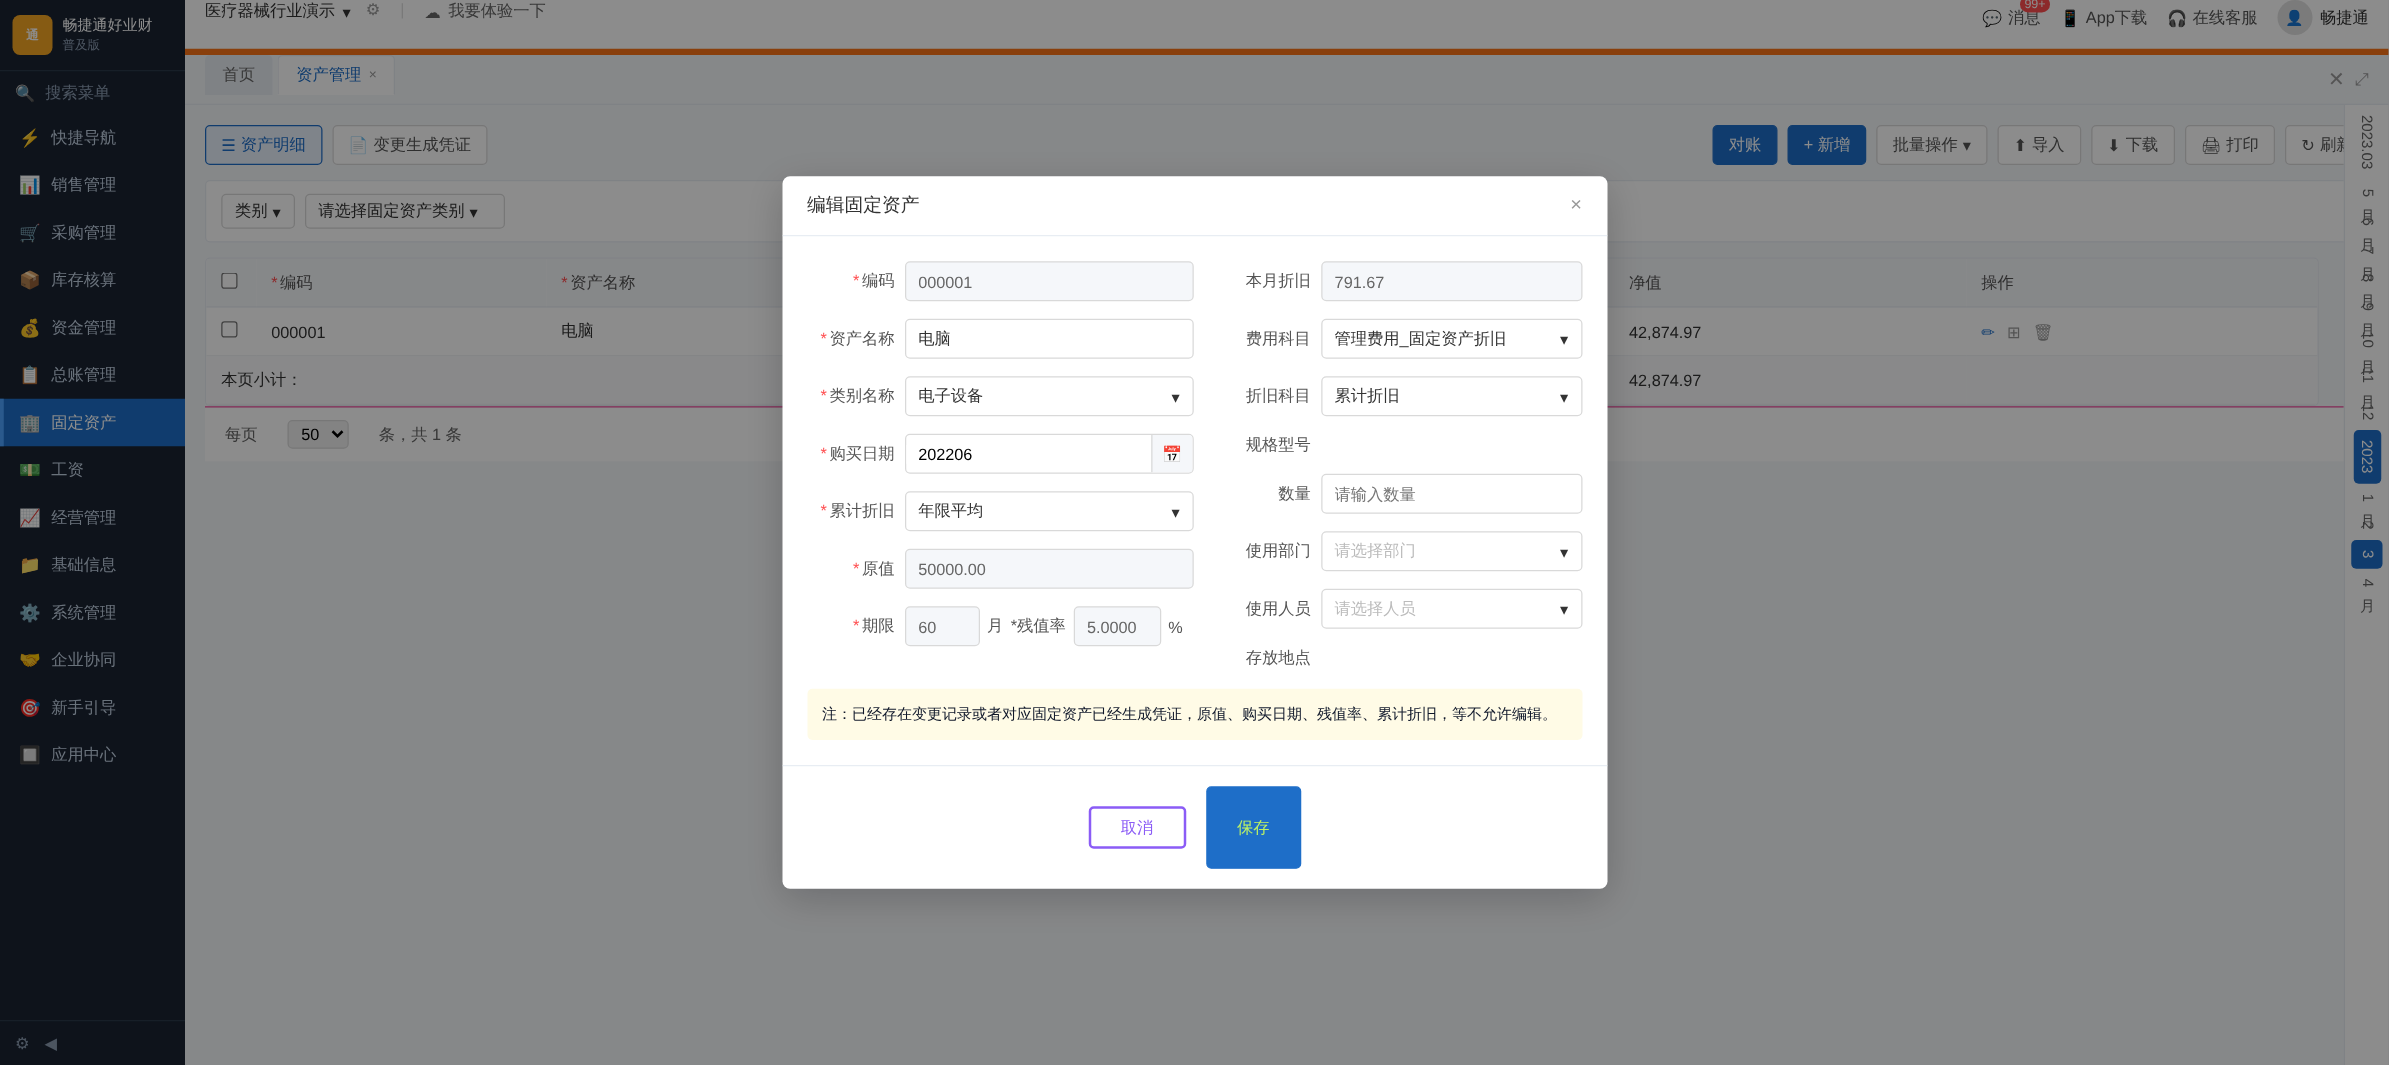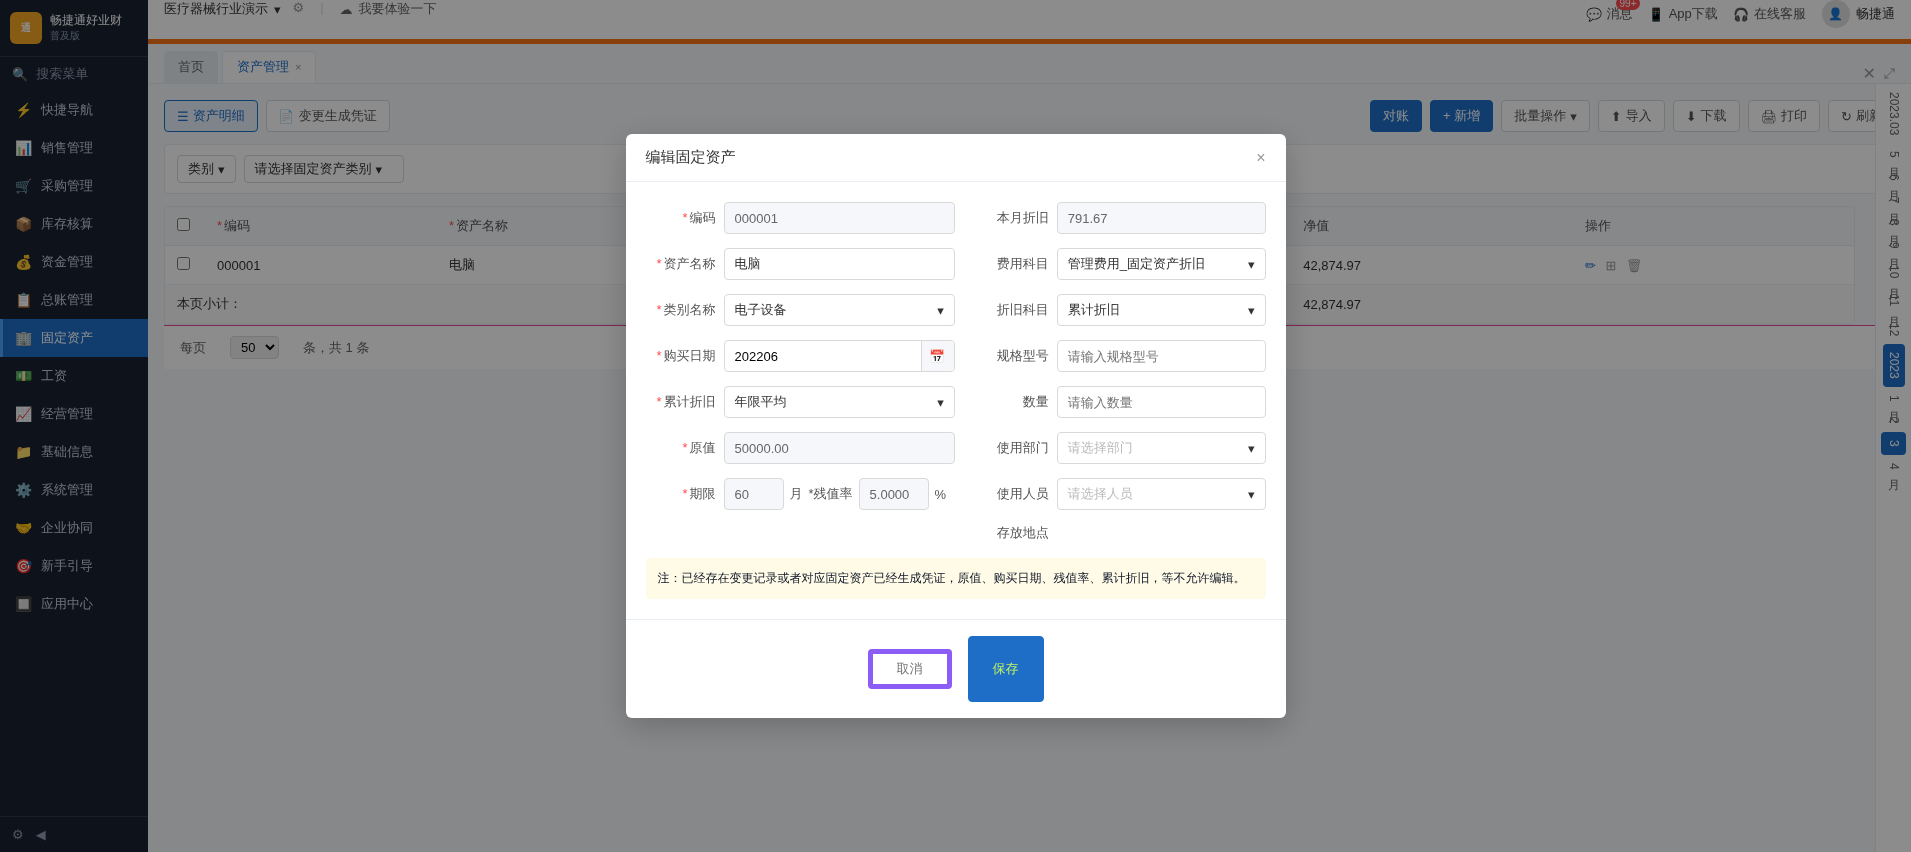--- a/index.html
+++ b/index.html
@@ -114,21 +114,20 @@
       border-radius: 50%;
       display: flex; align-items: center; justify-content: center;
       font-size: 12px; color: #666;
     }
 
     
     .tabbar {
       background: #f5f7fa;
       height: 40px;
       display: flex;
-      align-items: flex-end;
       padding: 0 16px;
       border-bottom: 1px solid #e8edf3;
       gap: 4px;
     }
     .tab {
       height: 32px;
       display: flex; align-items: center;
       padding: 0 14px;
       font-size: 13px;
       cursor: pointer;
@@ -360,24 +359,24 @@
       color: #0f172a;
     }
     .dialog-footer {
       display: flex; align-items: center; justify-content: center;
       padding: 16px 20px;
       gap: 16px;
       border-top: 1px solid #e8edf3;
     }
     .btn-cancel {
       padding: 6px 24px;
-      border: 5px solid #8b5cf6;
-      border-radius: 4px;
-      background: #fff;
-      color: #737373;
+      border: 2px solid #8b5cf6;
+      border-radius: 4px;
+      background: #fff;
+      color: #8b5cf6;
       cursor: pointer;
       font-size: 13px;
     }
     .btn-save {
       padding: 23px 24px;
       border: 1px solid #1e6ec8;
       border-radius: 4px;
       background: #1e6ec8;
       color: #bef264;
       cursor: pointer;
@@ -752,21 +751,20 @@
               <span>折旧科目</span>
             </span>
             <div class="form-select">
               <span>累计折旧</span>
               <span>▾</span>
             </div>
           </div>
 
           <div class="form-row">
             <span class="form-label">规格型号</span>
-            <input class="form-input" type="text" placeholder="请输入规格型号" style="">
           </div>
 
           <div class="form-row">
             <span class="form-label">数量</span>
             <input class="form-input" type="text" placeholder="请输入数量" style="">
           </div>
 
           <div class="form-row">
             <span class="form-label">使用部门</span>
             <div class="form-select">

